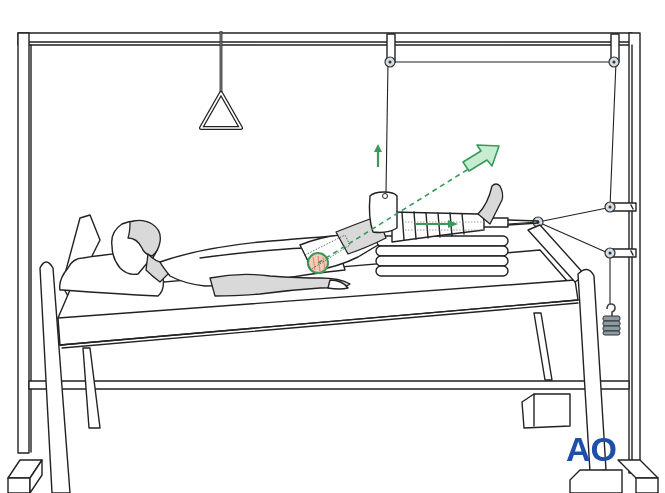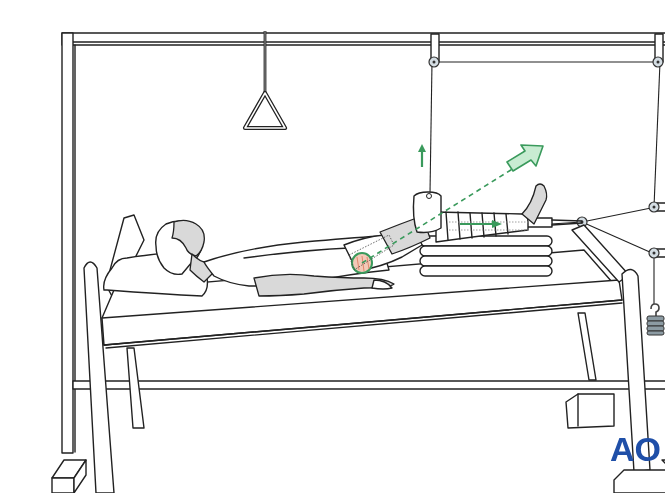--- a/index.html
+++ b/index.html
@@ -1,17 +1,17 @@
 <!DOCTYPE html>
 <html><head>
 <meta charset="utf-8">
 <style>
   html, body { margin:0; padding:0; background:#ffffff; }
   body { width:665px; height:493px; overflow:hidden; font-family:"Liberation Sans", sans-serif; }
-  #stage { position:relative; width:576px; height:493px;margin-left:44px; }
+  #stage { position:relative; width:576px; height:493px; }
   svg { position:absolute; left:0; top:0; }
   .ln { fill:none; stroke:#222; stroke-width:1.4; stroke-linejoin:round; stroke-linecap:round; }
   .fw { fill:#fff; stroke:#222; stroke-width:1.4; stroke-linejoin:round; }
   .fg { fill:#d9d9d9; stroke:#222; stroke-width:1.3; stroke-linejoin:round; }
   .rope { fill:none; stroke:#222; stroke-width:1.1; }
   .pulley { fill:#d4dde3; stroke:#333; stroke-width:1.2; }
   .hub { fill:#333; }
   .gdash { fill:none; stroke:#3a9a5c; stroke-width:1.6; stroke-dasharray:5 4; }
   .gsolid { fill:none; stroke:#3a9a5c; stroke-width:2.2; }
   .sr-only { position:absolute; width:1px; height:1px; overflow:hidden; clip:rect(0 0 0 0); }

